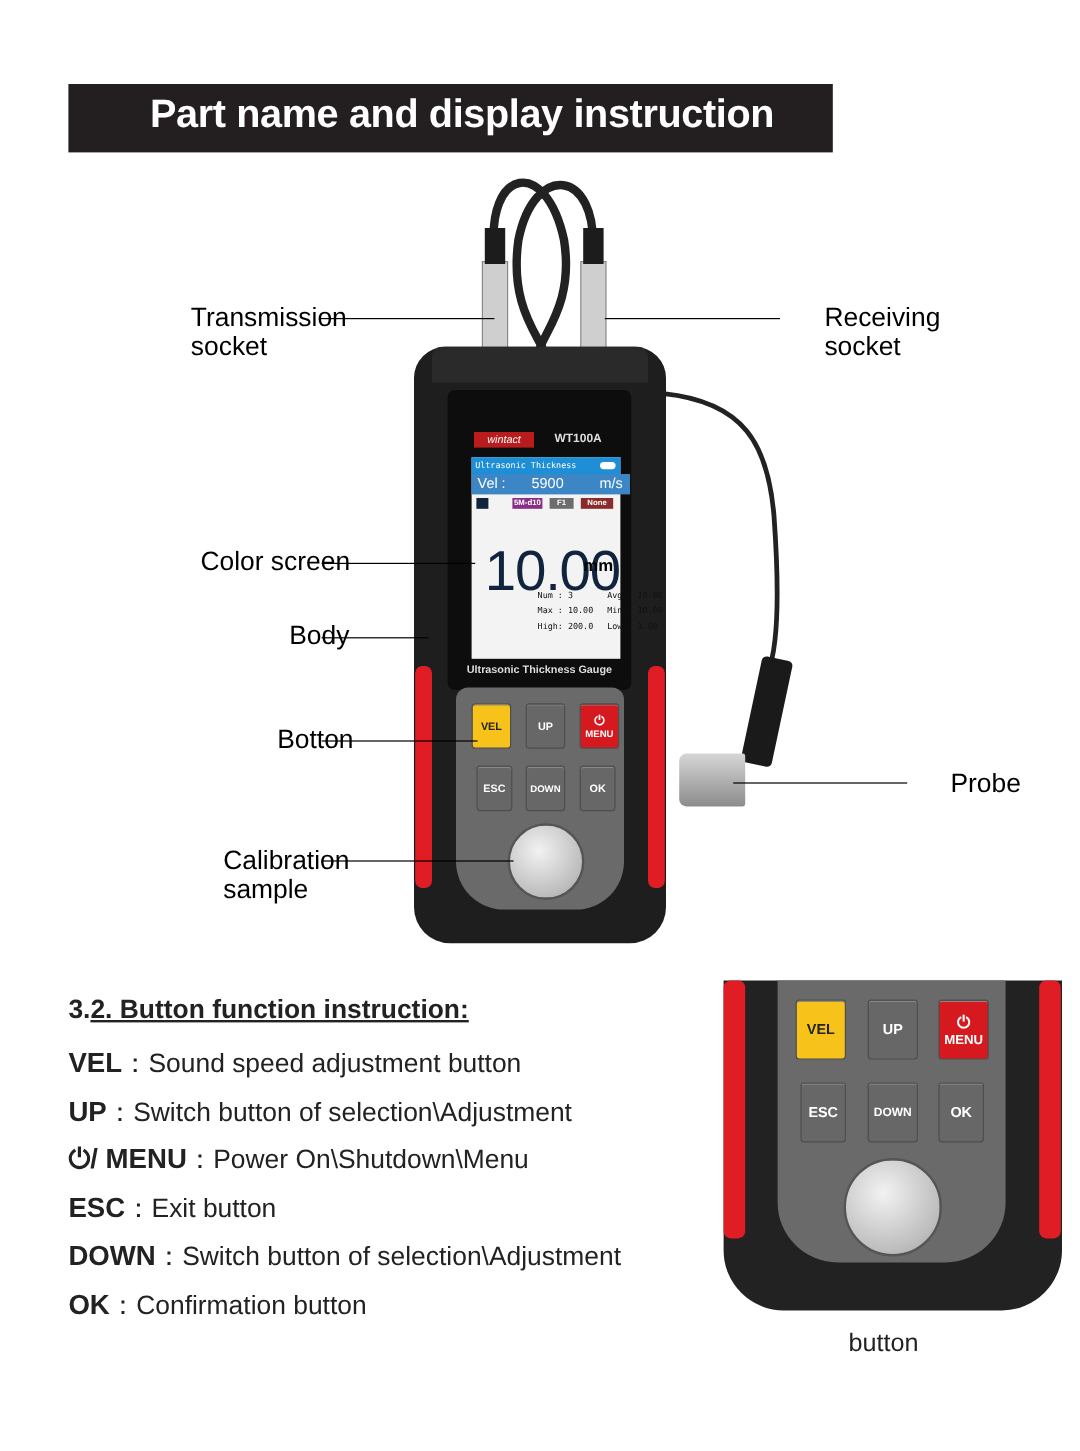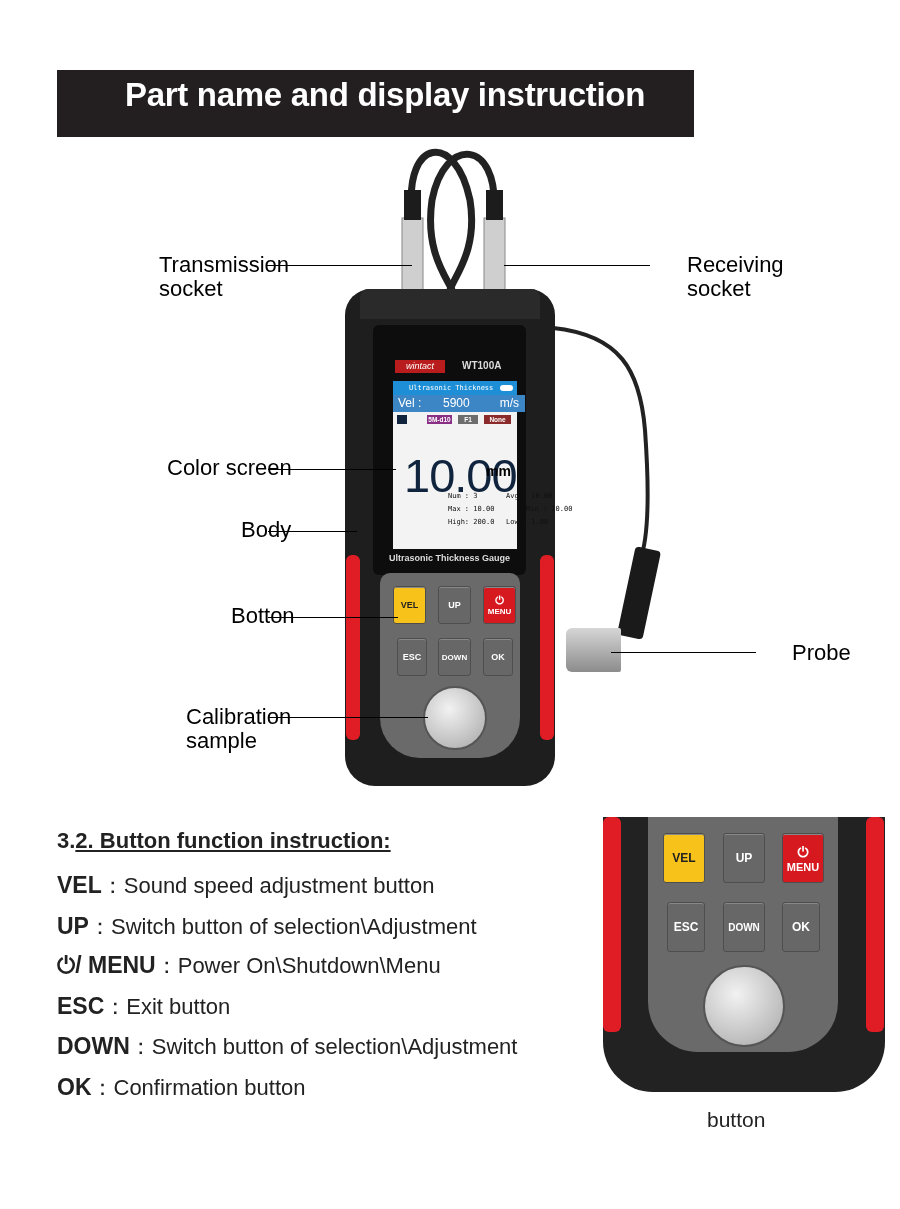--- a/index.html
+++ b/index.html
@@ -1,18 +1,18 @@
 <!DOCTYPE html>
 <html><head>
 <meta charset="utf-8">
 <style>
   html,body{margin:0;padding:0;background:#fff;}
   body{width:900px;height:1209px;position:relative;overflow:hidden;font-family:"Liberation Sans",sans-serif;color:#111;}
   .abs{position:absolute;}
-  .banner{left:57px;top:70px;width:637px;height:67px;background:#231f20;}
+  .banner{left:57px;top:70px;width:637px;height:57px;background:#231f20;}
   .banner span{position:absolute;left:68px;top:6px;font-size:33px;font-weight:bold;color:#fff;letter-spacing:-0.3px;white-space:nowrap;}
   .lbl{font-size:22px;line-height:24px;color:#000;white-space:pre;margin-left:32px;}
   .line{height:1px;background:#000;}
   
   .cable{fill:none;stroke:#222;stroke-linecap:round;}
   .dev-body{left:345px;top:289px;width:210px;height:497px;background:#1e1e1e;border-radius:26px 26px 30px 30px;}
   .dev-top{left:360px;top:289px;width:180px;height:30px;background:#2a2a2a;border-radius:8px 8px 0 0;}
   .side{width:14px;background:#e01d24;border-radius:6px;}
   .bezel{left:373px;top:325px;width:153px;height:250px;background:#0d0d0d;border-radius:6px;}
   .logo{left:395px;top:360px;width:50px;height:13px;background:#b91c1c;color:#fff;font-size:9px;line-height:13px;text-align:center;font-style:italic;}
@@ -63,38 +63,38 @@
 <div class="abs dev-top"></div>
 <div class="abs side" style="left:346px;top:555px;height:185px;"></div>
 <div class="abs side" style="left:540px;top:555px;height:185px;"></div>
 
 <div class="abs bezel"></div>
 <div class="abs logo">wintact</div>
 <div class="abs model">WT100A</div>
 
 <div class="abs screen"></div>
 <div class="abs scr-title">
-  <span style="padding-left:16px">Ultrasonic Thickness</span>
+  <span style="padding-left:3px">Ultrasonic Thickness</span>
   <span style="position:absolute;right:4px;top:4px;width:13px;height:6px;background:#fff;border-radius:3px"></span>
 </div>
 <div class="abs scr-vel">
   <span style="position:absolute;left:5px">Vel :</span>
   <span style="position:absolute;left:50px">5900</span>
   <span style="position:absolute;right:6px">m/s</span>
 </div>
 <div class="abs" style="left:397px;top:415px;width:10px;height:9px;background:#10243e;"></div>
 <div class="abs chip" style="left:427px;top:415px;width:25px;background:#8a2f86">5M-d10</div>
 <div class="abs chip" style="left:458px;top:415px;width:20px;background:#6d6d6d">F1</div>
 <div class="abs chip" style="left:484px;top:415px;width:27px;background:#8b2a2a">None</div>
 <div class="abs bigval">10.00</div>
 <div class="abs unit">mm</div>
 <div class="abs stat" style="left:402px;top:492px">Num : 3</div>
 <div class="abs stat" style="left:460px;top:492px">Avg : 10.00</div>
 <div class="abs stat" style="left:402px;top:505px">Max : 10.00</div>
-<div class="abs stat" style="left:480px;top:505px">Min : 10.00</div>
+<div class="abs stat" style="left:460px;top:505px">Min : 10.00</div>
 <div class="abs stat" style="left:402px;top:518px">High: 200.0</div>
 <div class="abs stat" style="left:460px;top:518px">Low : 1.00</div>
 <div class="abs gauge-lbl">Ultrasonic Thickness Gauge</div>
 
 <div class="abs keypad" style="left:380px;top:573px;width:140px;height:185px;"></div>
 <div class="abs key vel" style="left:393px;top:586px;width:31px;height:36px;font-size:9px">VEL</div>
 <div class="abs key" style="left:438px;top:586px;width:31px;height:36px;font-size:9px">UP</div>
 <div class="abs key menu" style="left:483px;top:586px;width:31px;height:36px;font-size:8px">
   <span style="font-size:11px">⏻</span>
   <span>MENU</span>

